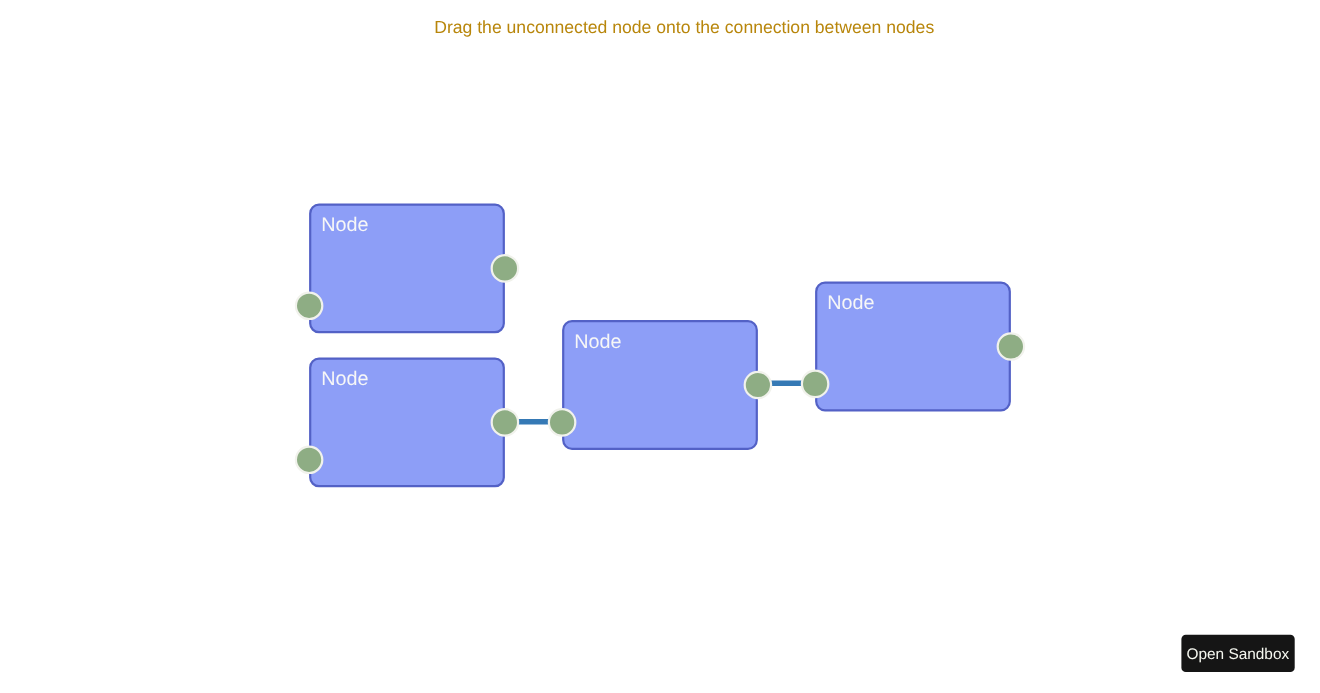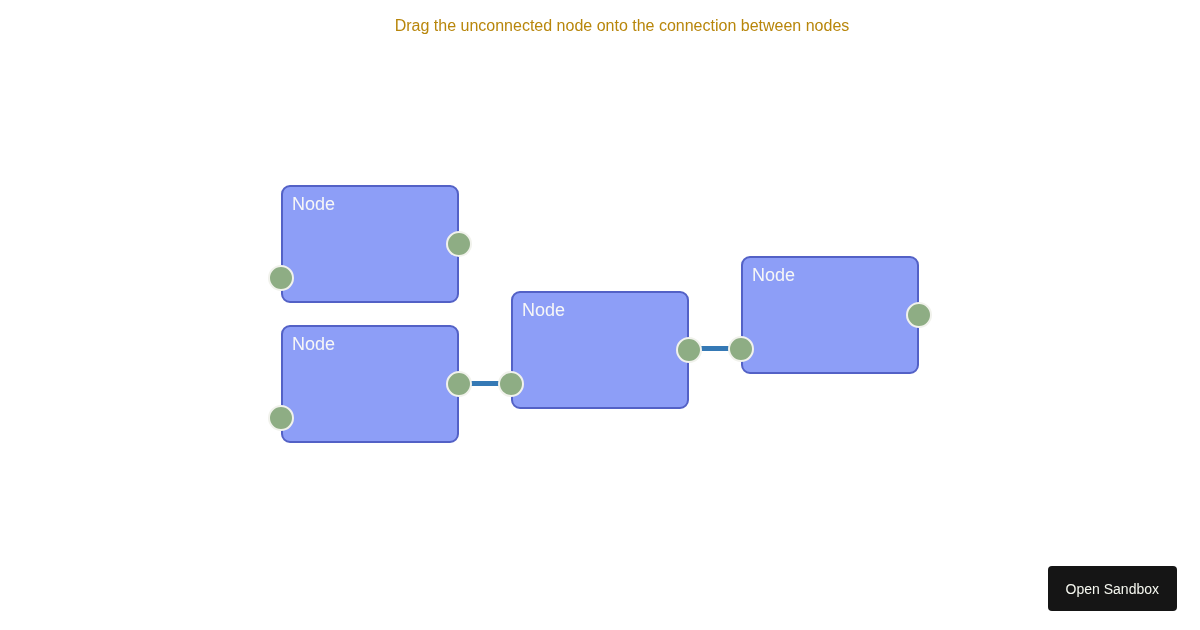--- a/index.html
+++ b/index.html
@@ -65,22 +65,22 @@
     position: absolute;
     height: 5px;
     background: var(--edge-color, #3579b5);
     border-radius: 2px;
     z-index: 1;
   }
   .open-sandbox {
     position: absolute;
     right: 23px;
     bottom: 19px;
-    height: 45px;
-    padding: 0 18px;
+    height: 34px;
+    padding: 0 5px;
     background: var(--button-bg, #151515);
     color: var(--button-text, #f6f8f0);
     border: none;
     border-radius: 4px;
     font-family: "Liberation Sans", sans-serif;
     font-size: 14px;
     cursor: pointer;
     margin-top: 16px;
   }
 </style>

